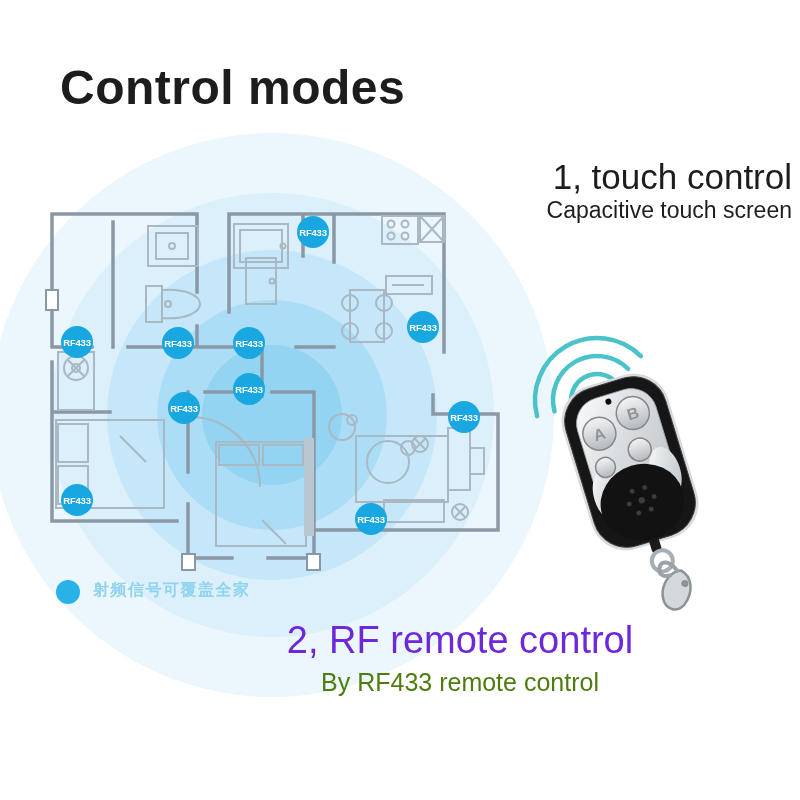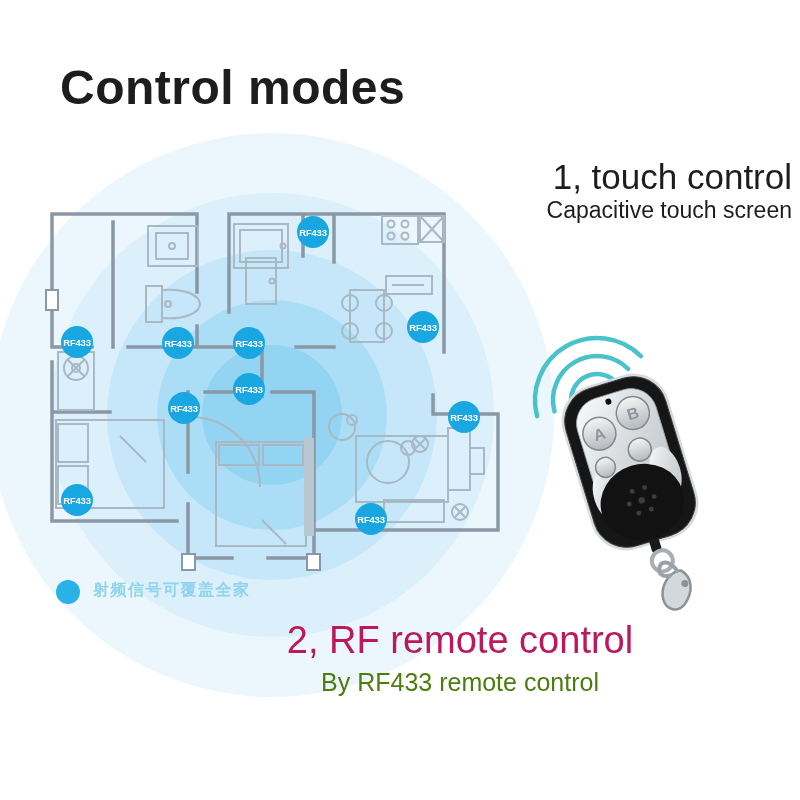--- a/index.html
+++ b/index.html
@@ -264,17 +264,17 @@
     <div class="touch-heading" style="color: rgb(29, 29, 29);">1, touch control</div>
     <div class="touch-sub" style="color: rgb(29, 29, 29);">Capacitive touch screen</div>
   </div>
 
   <div class="legend">
     <span class="legend-dot" style="background: rgb(41, 178, 232);"></span>
     <span class="legend-label" style="color: rgb(143, 211, 239);">射频信号可覆盖全家</span>
   </div>
 
   <div class="rf-block">
-    <div class="rf-heading" style="color: #be185d;">2, RF remote control</div>
+    <div class="rf-heading" style="color: #6d28d9;">2, RF remote control</div>
     <div class="rf-sub" style="color: #4d7c0f;">By RF433 remote control</div>
   </div>
 
 </div>
 
 </body></html>

